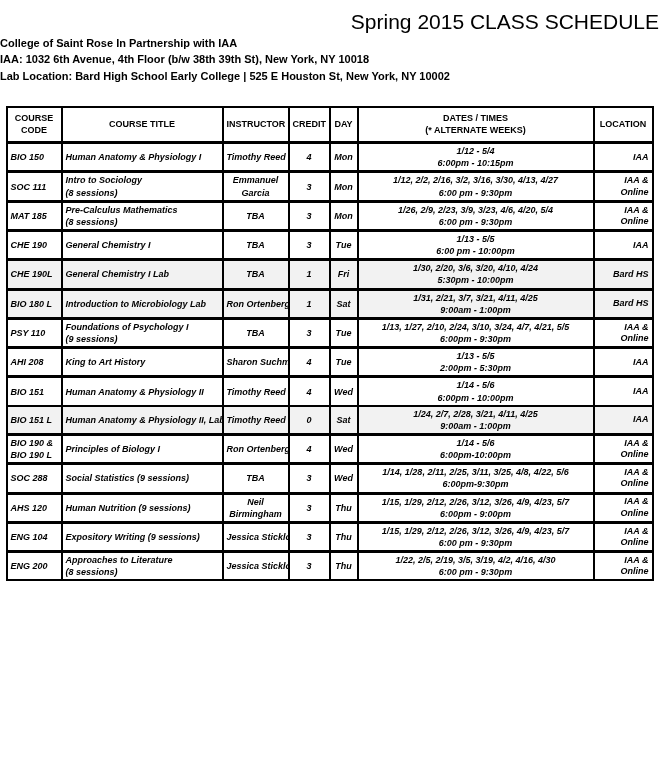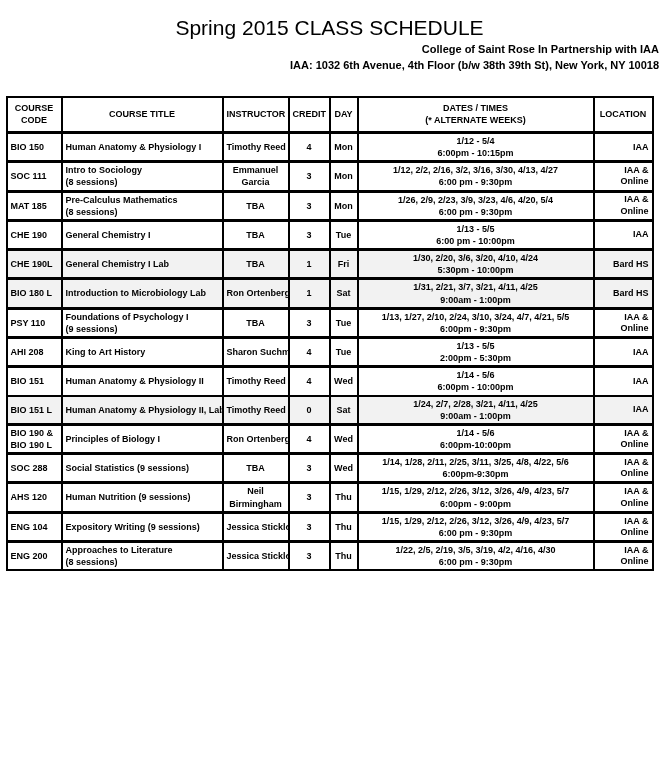--- a/index.html
+++ b/index.html
@@ -4,61 +4,62 @@
 <style>
   * { box-sizing: border-box; }
   html, body { margin: 0; padding: 0; }
   body {
     width: 659px; height: 758px;
     background: #ffffff; color: #000000;
     font-family: "Liberation Sans", sans-serif;
   }
   .page { width: 659px; height: 758px; overflow: hidden; }
   .title {
-    text-align: center; font-size: 21px; font-weight: normal;
-    margin-top: 16px; line-height: 1.15;
+    text-align: right; font-size: 21px; font-weight: normal;
+    margin-top: 10px; line-height: 1.15;
   }
   .sub {
-    text-align: right; font-size: 11px; font-weight: bold;
+    text-align: left; font-size: 11px; font-weight: bold;
     margin-top: 3px; line-height: 1.2;
   }
   table.schedule {
     border-collapse: collapse; table-layout: fixed;
     width: 646px; margin: 23px auto 0 auto;
     border: 2px solid #7f1d1d;
   }
   th, td {
     border: 2px solid #000;
     vertical-align: middle;
     padding: 1px 3px;
     overflow: hidden;
     font-weight: bold;
   }
   thead tr { height: 36px; }
   thead th { border-bottom: 3px solid #000; font-size: 9px; text-align: center; line-height: 1.35; }
-  tbody tr { height: 24px; }
+  tbody tr { height: 24px; font-style: italic; }
   tbody td { font-size: 9px; border-top: 3px solid #000; line-height: 1.35; }
   tbody tr.thin-top td { border-top: 2px solid #000; }
   tbody tr.shaded td { background: #f2f2f2; }
   td.left { text-align: left; }
   td.center { text-align: center; }
   .ln { white-space: nowrap; }
   td.loc { white-space: normal; line-height: 1.25; text-align: right; }
   .footer {
     text-align: center; font-size: 10.5px; font-weight: bold;
     margin-top: 4px;
   }
 </style>
 </head>
 <body>
 
 <div class="page">
   <div class="title">Spring 2015 CLASS SCHEDULE</div>
   <div class="sub">College of Saint Rose In Partnership with IAA</div>
   <div class="sub">IAA: 1032 6th Avenue, 4th Floor (b/w 38th 39th St), New York, NY 10018</div>
+  <div class="sub">Lab Location:  Bard High School Early College |  525 E Houston St, New York, NY 10002</div>
 
   <table class="schedule">
     <colgroup>
       <col style="width:55px">
         <col style="width:161px">
         <col style="width:66px">
       <col style="width:41px">
         <col style="width:28px">
         <col style="width:236px">
       <col style="width:59px">

